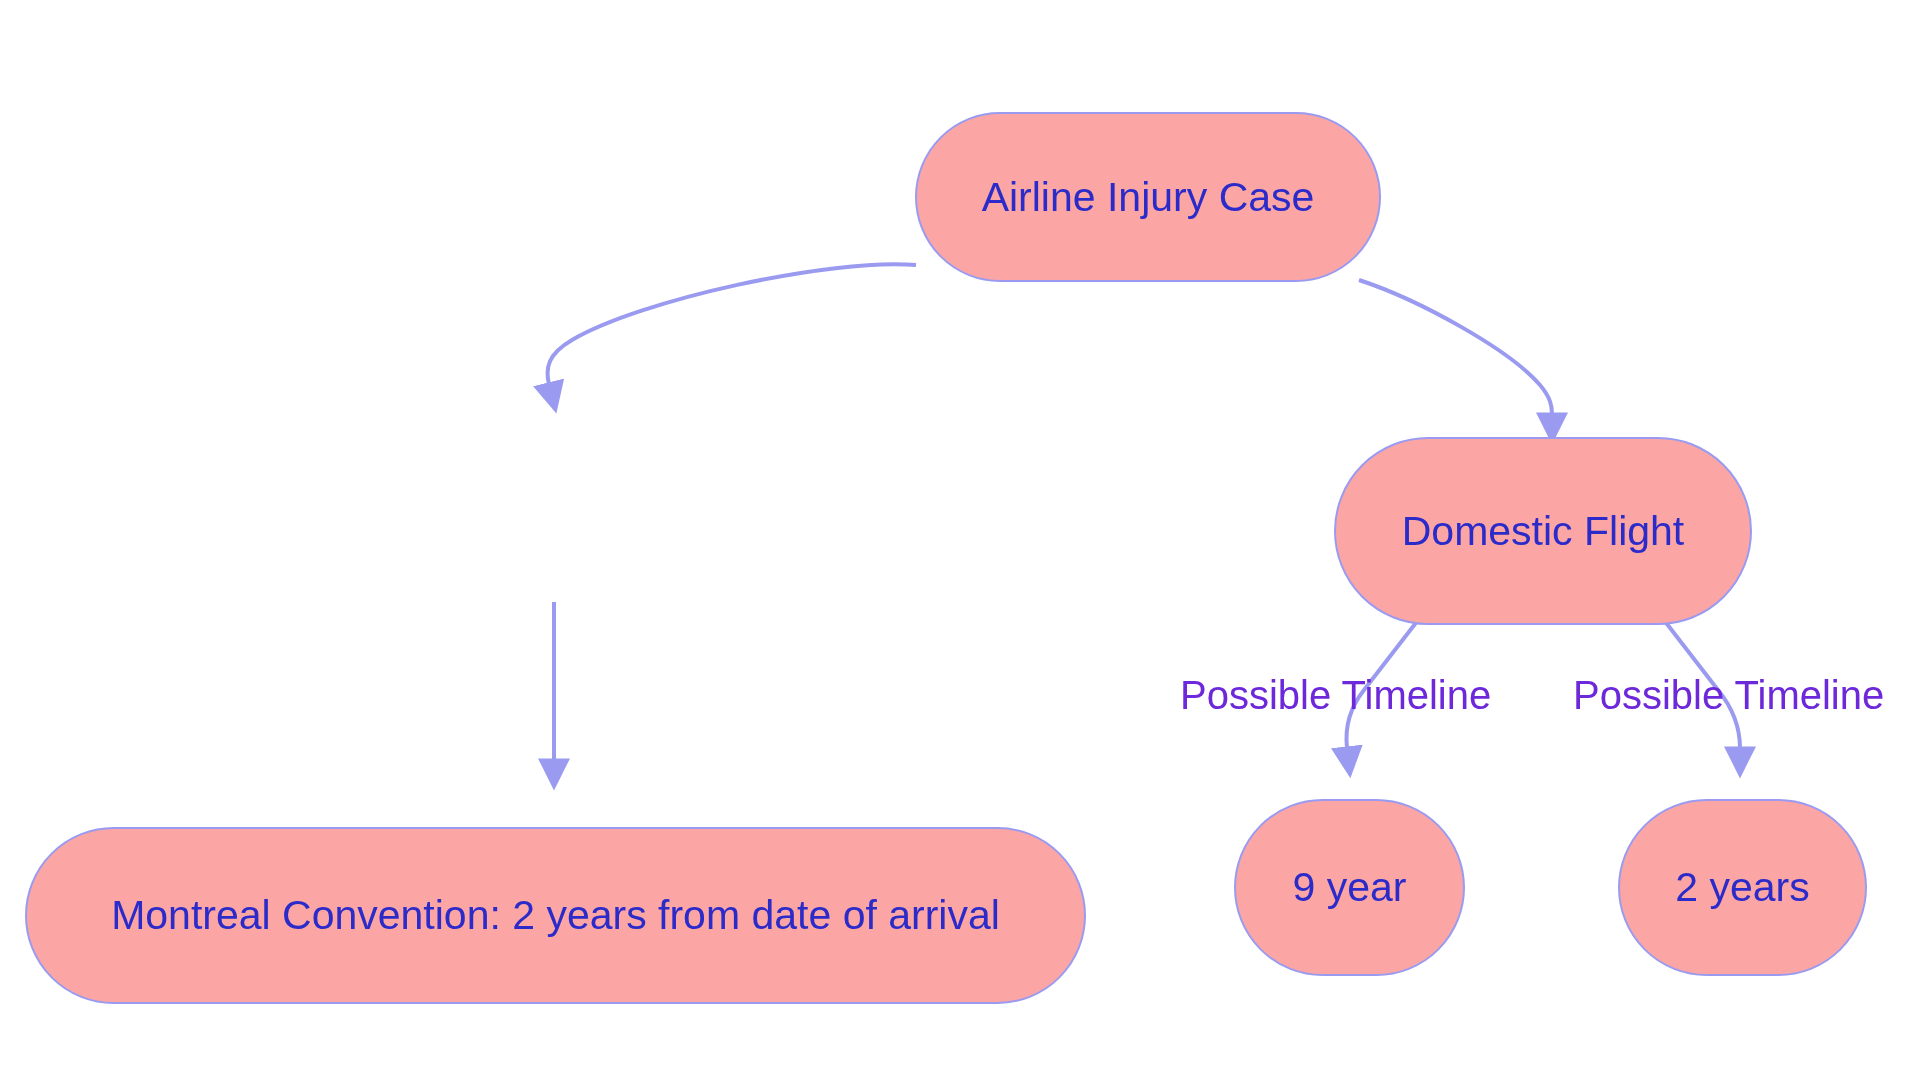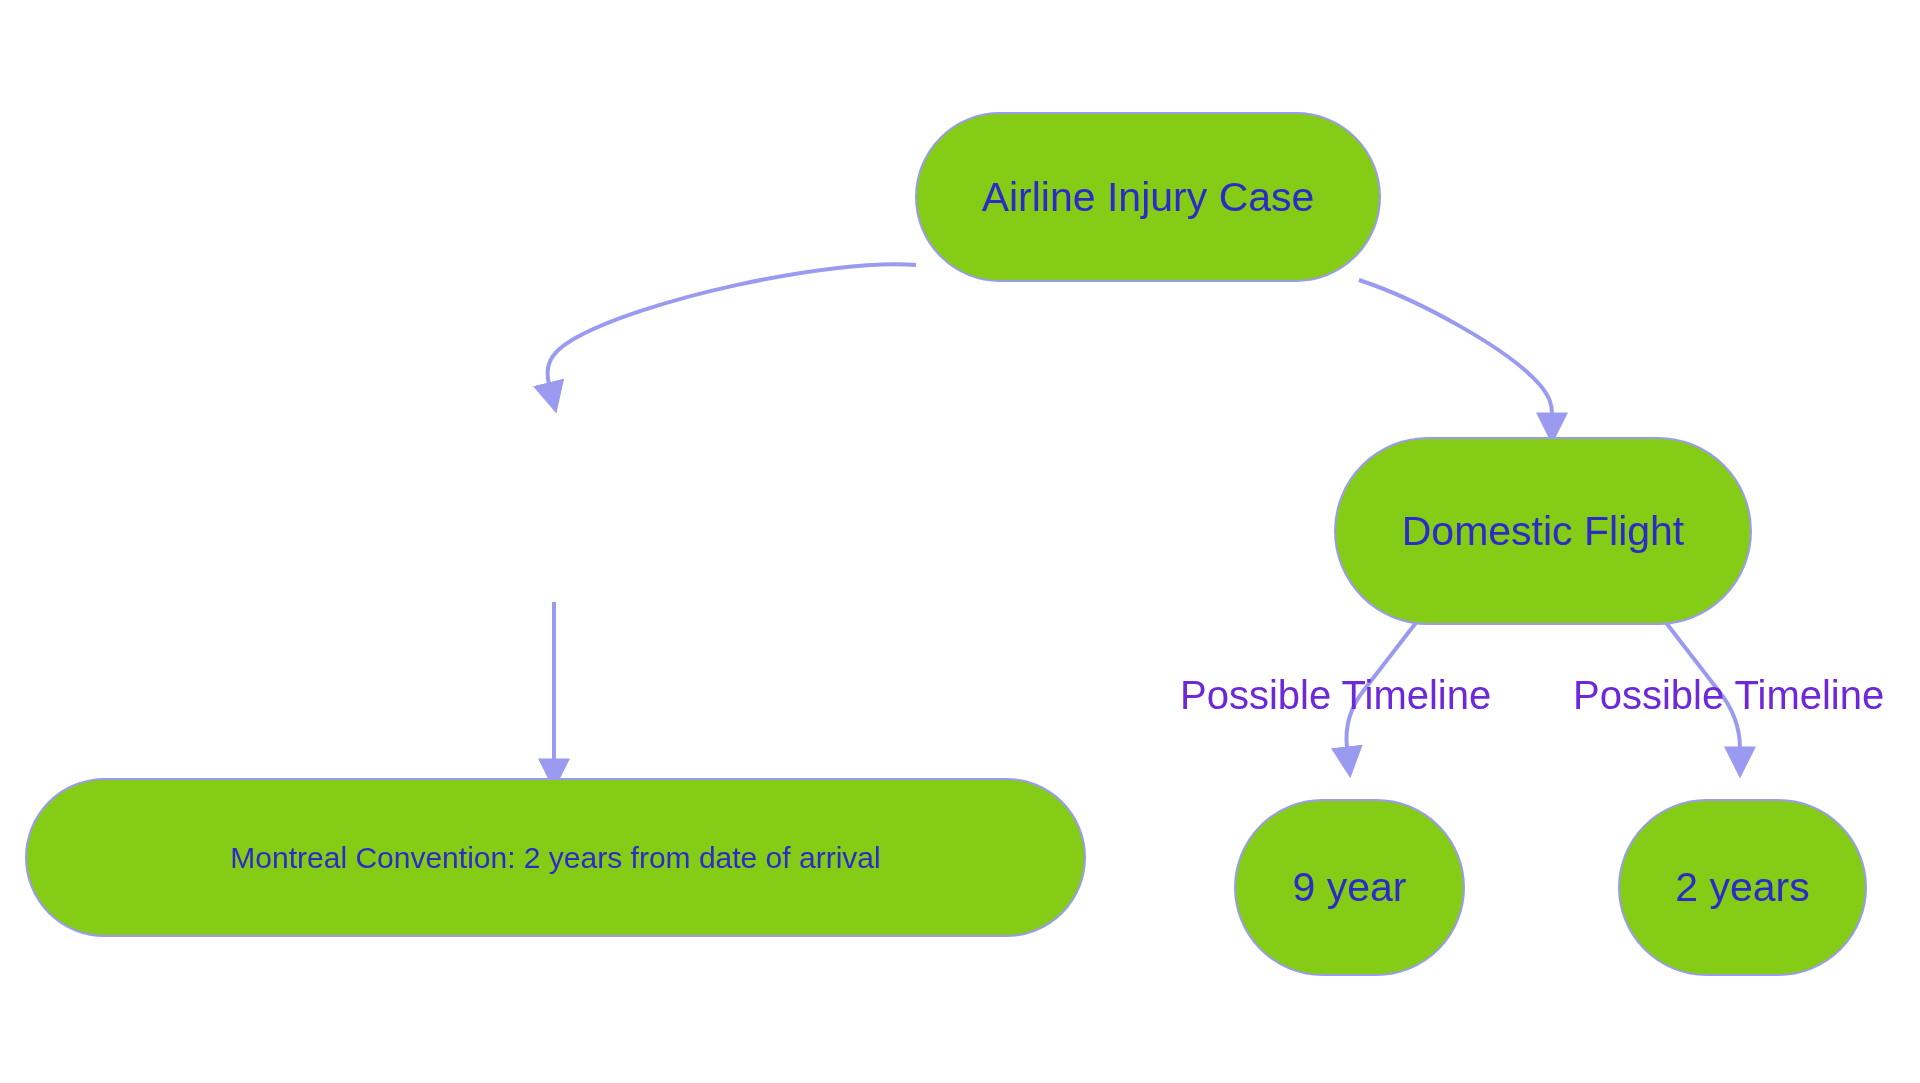--- a/index.html
+++ b/index.html
@@ -22,21 +22,21 @@
   #edge-layer {
     position: absolute;
     left: 0;
     top: 0;
     width: 1920px;
     height: 1083px;
   }
   .node {
     position: absolute;
     box-sizing: border-box;
-    background: #84cc16;
+    background: #fca5a5;
     border: 2px solid #9a9bf0;
     display: flex;
     align-items: center;
     justify-content: center;
     color: #2b2bc9;
     font-family: "Liberation Sans", sans-serif;
     font-weight: 400;
     white-space: nowrap;
     z-index: 3;
   }
@@ -54,22 +54,22 @@
   }
   #node-international {
     left: 314px;  top: 437px;  width: 483px;  height: 164px;
     font-size: 41px;
   }
   #node-domestic {
     left: 1334px; top: 437px;  width: 418px;  height: 188px;
     font-size: 41px;
   }
   #node-montreal {
-    left: 25px;   top: 778px;  width: 1061px; height: 159px;
-    font-size: 30px;
+    left: 25px;   top: 827px;  width: 1061px; height: 177px;
+    font-size: 41px;
   }
   #node-oneyear {
     left: 1234px; top: 799px;  width: 231px;  height: 177px;
     font-size: 41px;
   }
   #node-twoyears {
     left: 1618px; top: 799px;  width: 249px;  height: 177px;
     font-size: 41px;
   }
 

